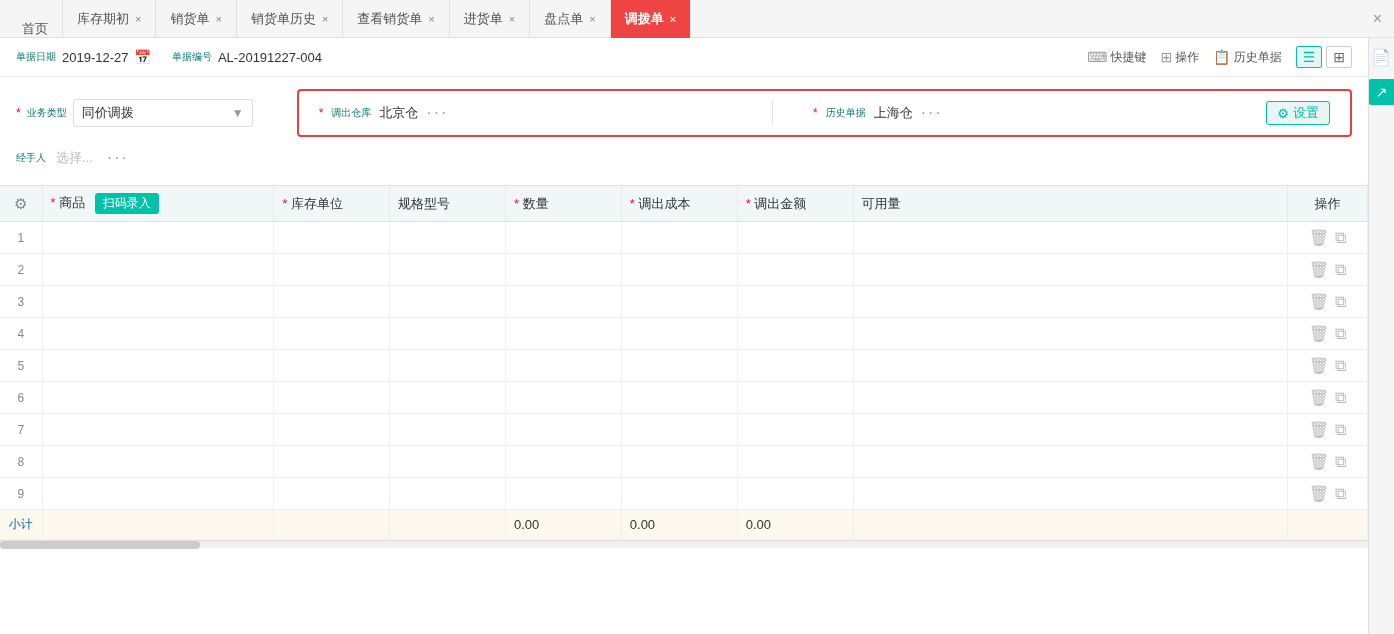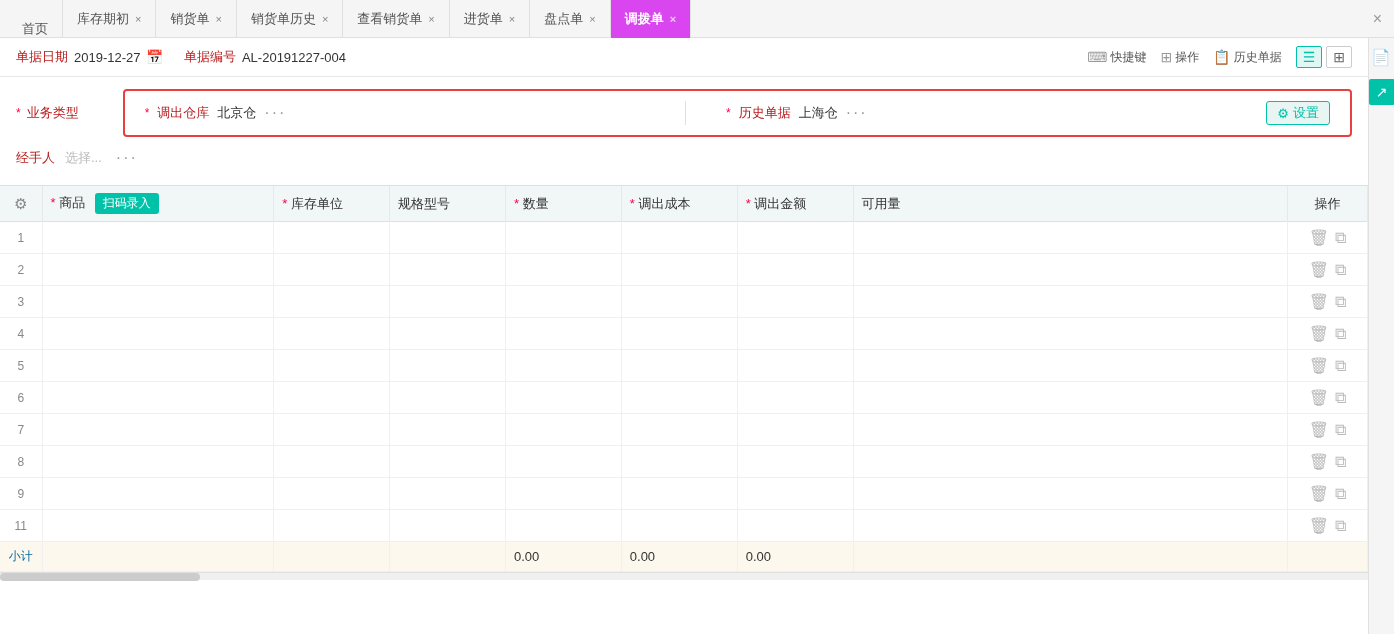--- a/index.html
+++ b/index.html
@@ -22,21 +22,21 @@
       height: 38px;
       cursor: pointer;
       font-size: 13px;
       color: #555;
       border-right: 1px solid #e0e0e0;
       white-space: nowrap;
       gap: 6px;
     }
     .tab:first-child { border-left: none; align-items: flex-end; }
     .tab.active {
-      background: #d946ef;
+      background: #ef4444;
       color: #fff;
       font-weight: bold;
     }
     .tab .close-icon {
       font-size: 11px;
       cursor: pointer;
       opacity: 0.7;
     }
     .tab.active .close-icon { color: #fff; }
     .tab-close-right {
@@ -122,21 +122,21 @@
       align-items: center;
       gap: 24px;
       margin-bottom: 12px;
     }
     .form-field {
       display: flex;
       align-items: center;
       gap: 6px;
     }
     .required-star { color: #f04; font-size: 12px; }
-    .field-label { color: #b91c1c; font-size: 13px; }
+    .field-label { color: #0f766e; font-size: 10px; }
     .field-value { color: #333; font-size: 13px; }
     .field-select {
       display: flex;
       align-items: center;
       gap: 6px;
       min-width: 180px;
       border: 1px solid #ddd;
       border-radius: 3px;
       padding: 4px 8px;
       cursor: pointer;
@@ -352,20 +352,24 @@
       </div>
     </div>
   </div>
 
   <div class="form-area">
     <div class="form-row">
 
       <div class="form-field">
         <span class="required-star">*</span>
         <span class="field-label">业务类型</span>
+        <div class="field-select">
+          <span>同价调拨</span>
+          <span class="arrow">▼</span>
+        </div>
       </div>
 
       <div class="warehouse-box">
 
         <div class="warehouse-field">
           <span class="required-star">*</span>
           <span class="field-label">调出仓库</span>
           <span class="field-value">北京仓</span>
           <span class="dots-btn">···</span>
         </div>
@@ -563,36 +567,20 @@
         <td style="min-width:80px;"></td>
         <td style="min-width:80px;"></td>
         <td style="min-width:300px;"></td>
         <td>
           <div class="row-action">
             <span class="row-icon">🗑</span>
             <span class="row-icon">⧉</span>
           </div>
         </td>
       </tr>
-          <tr>
-        <td>11</td>
-        <td style="min-width:160px;"></td>
-        <td style="min-width:80px;"></td>
-        <td style="min-width:80px;"></td>
-        <td style="min-width:80px;"></td>
-        <td style="min-width:80px;"></td>
-        <td style="min-width:80px;"></td>
-        <td style="min-width:300px;"></td>
-        <td>
-          <div class="row-action">
-            <span class="row-icon">🗑</span>
-            <span class="row-icon">⧉</span>
-          </div>
-        </td>
-      </tr>
           <tr class="subtotal-row">
         <td colspan="1">小计</td>
         <td></td>
         <td></td>
         <td></td>
         <td>0.00</td>
         <td>0.00</td>
         <td>0.00</td>
         <td></td>
         <td></td>

